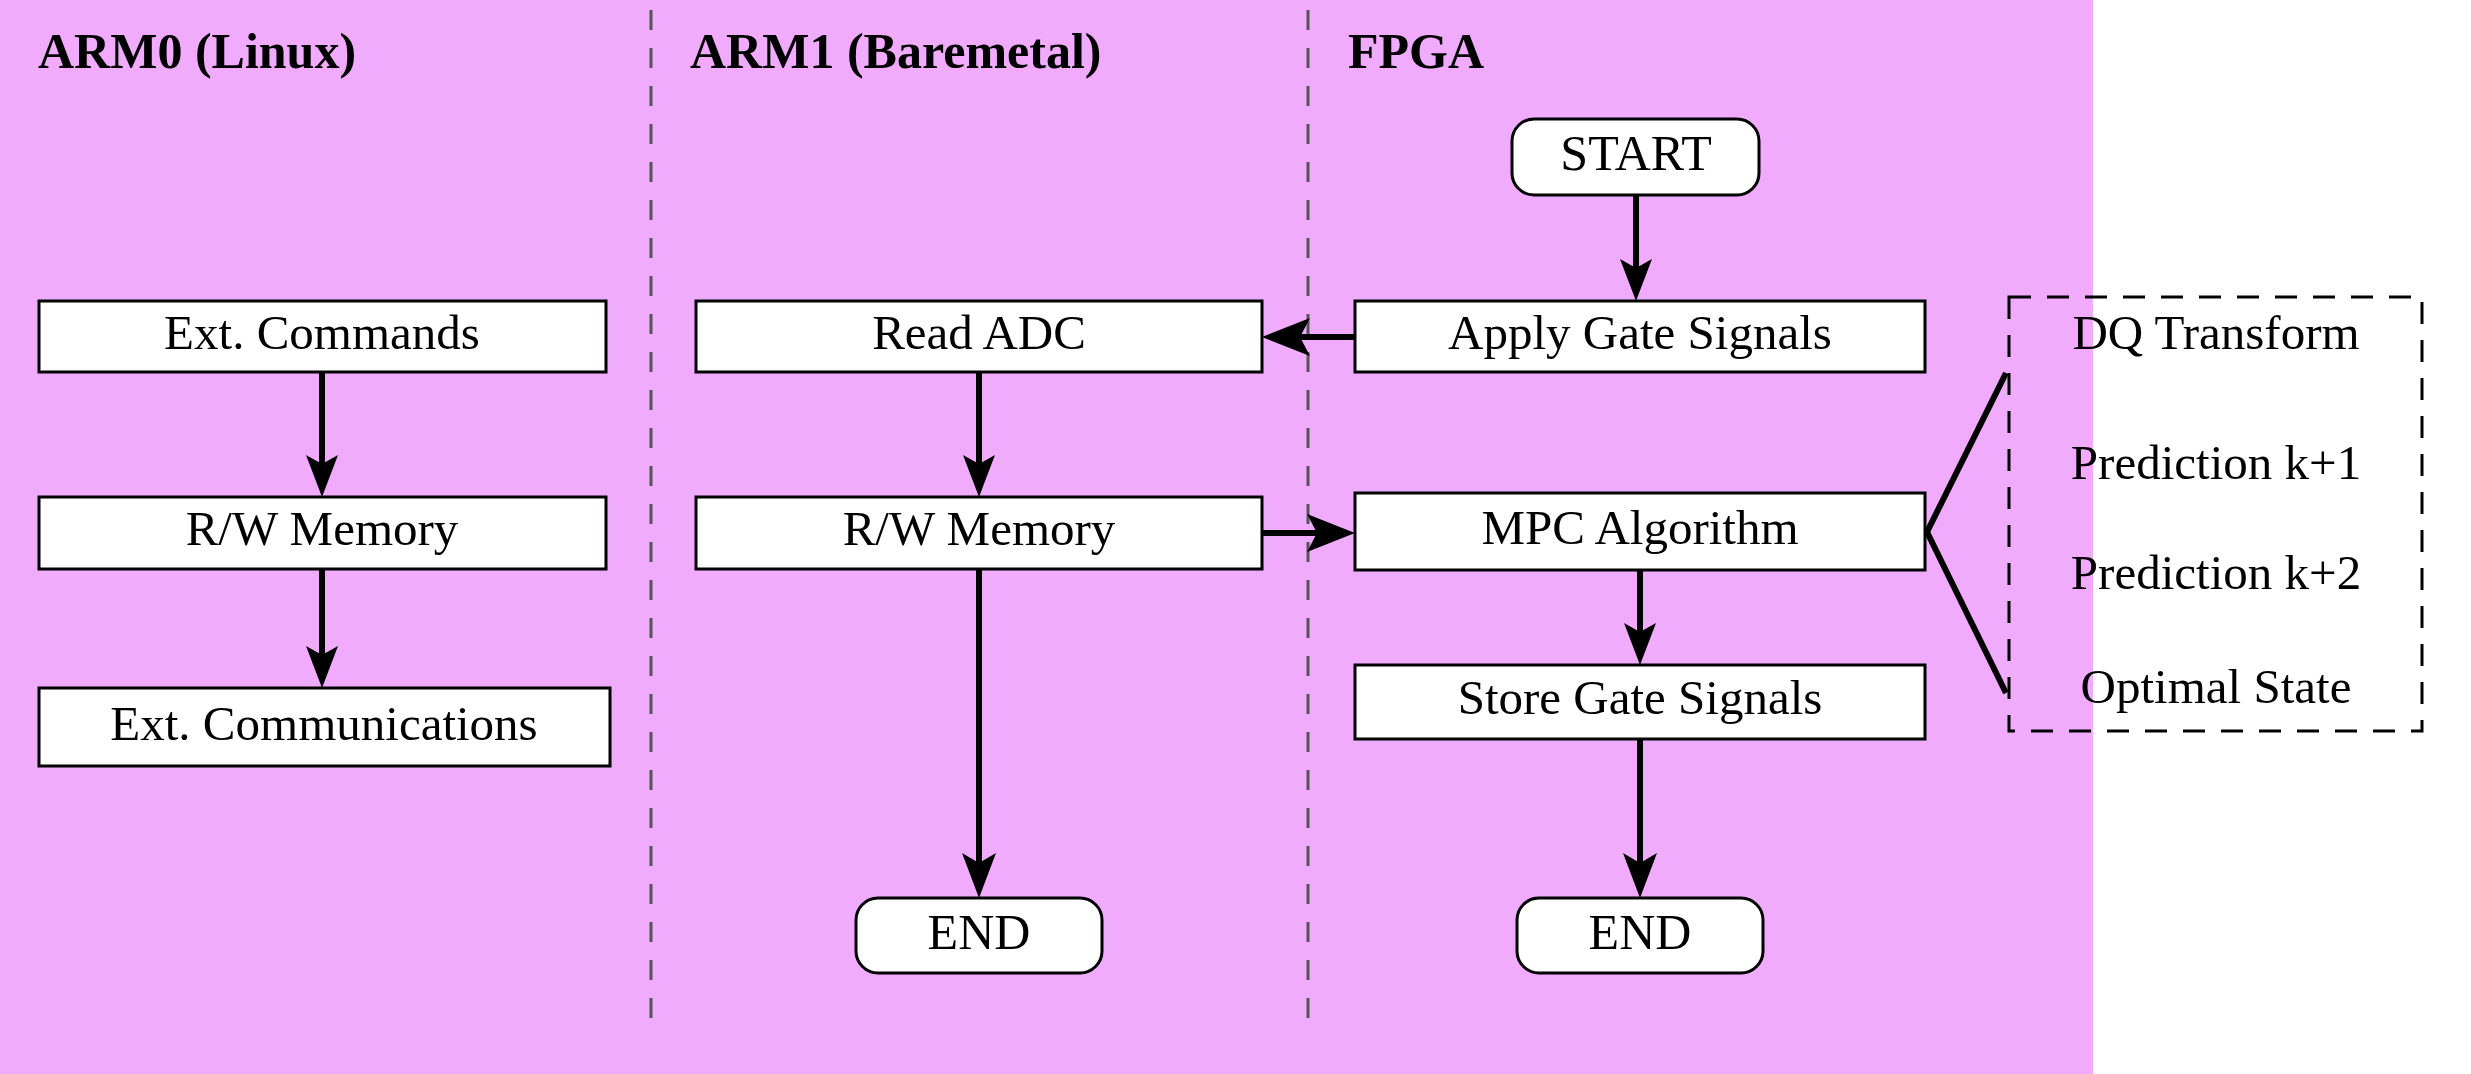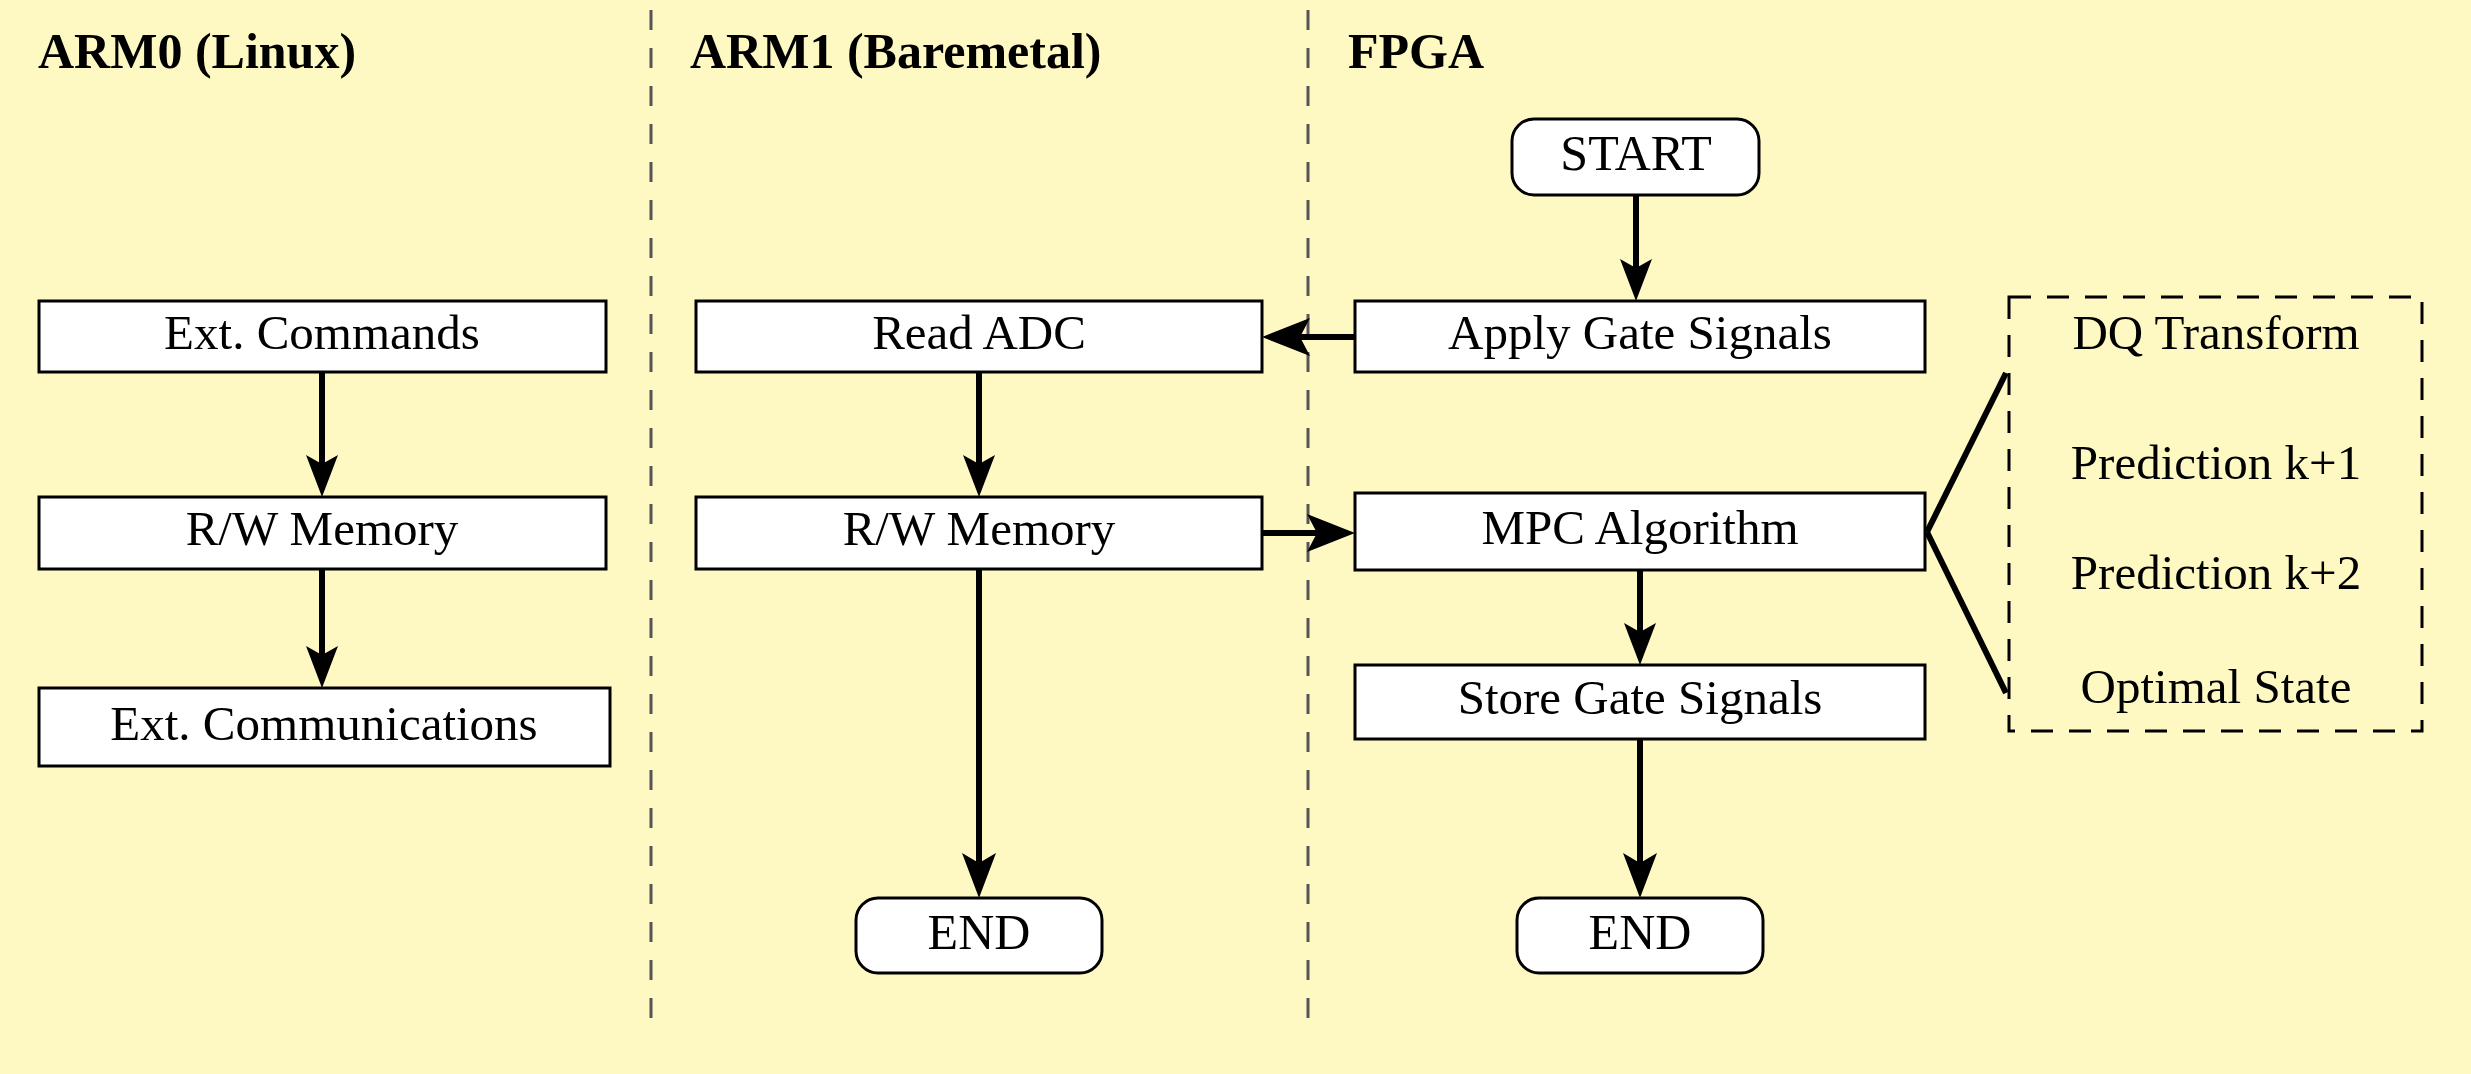--- a/index.html
+++ b/index.html
@@ -8,23 +8,23 @@
     background: #ffffff;
   }
   body {
     width: 2471px;
     height: 1074px;
     overflow: hidden;
     font-family: "Liberation Serif", "DejaVu Serif", serif;
   }
   #diagram-root {
     position: relative;
-    width: 2471px;
+    width: 2093px;
     height: 1074px;
-    background: #fef9c3;
+    background: #f0abfc;
   }
   svg#flow {
     display: block;
     width: 2471px;
     height: 1074px;
   }
   .col-title {
     font-family: "Liberation Serif", "DejaVu Serif", serif;
     font-weight: bold;
     font-size: 50px;

